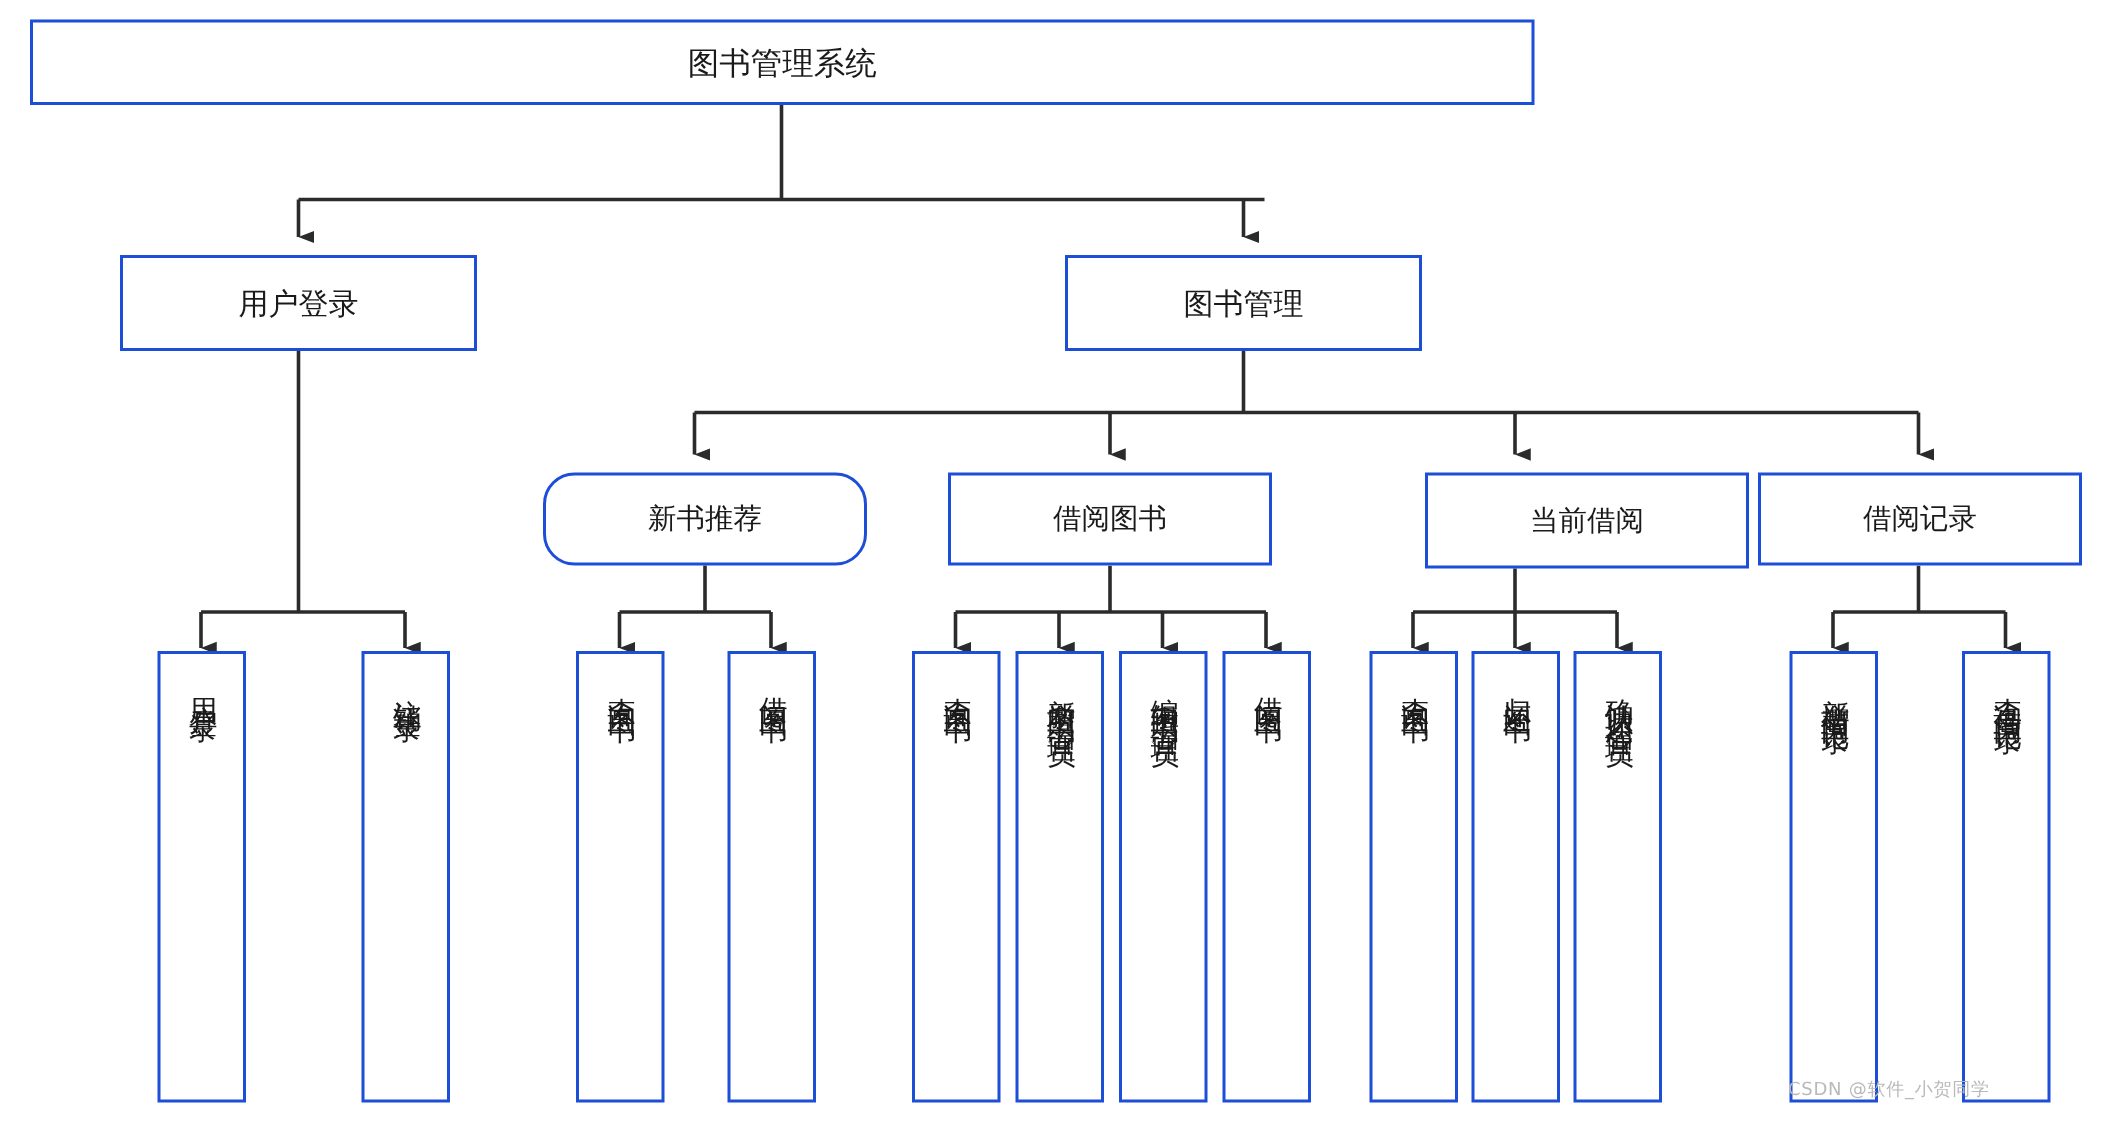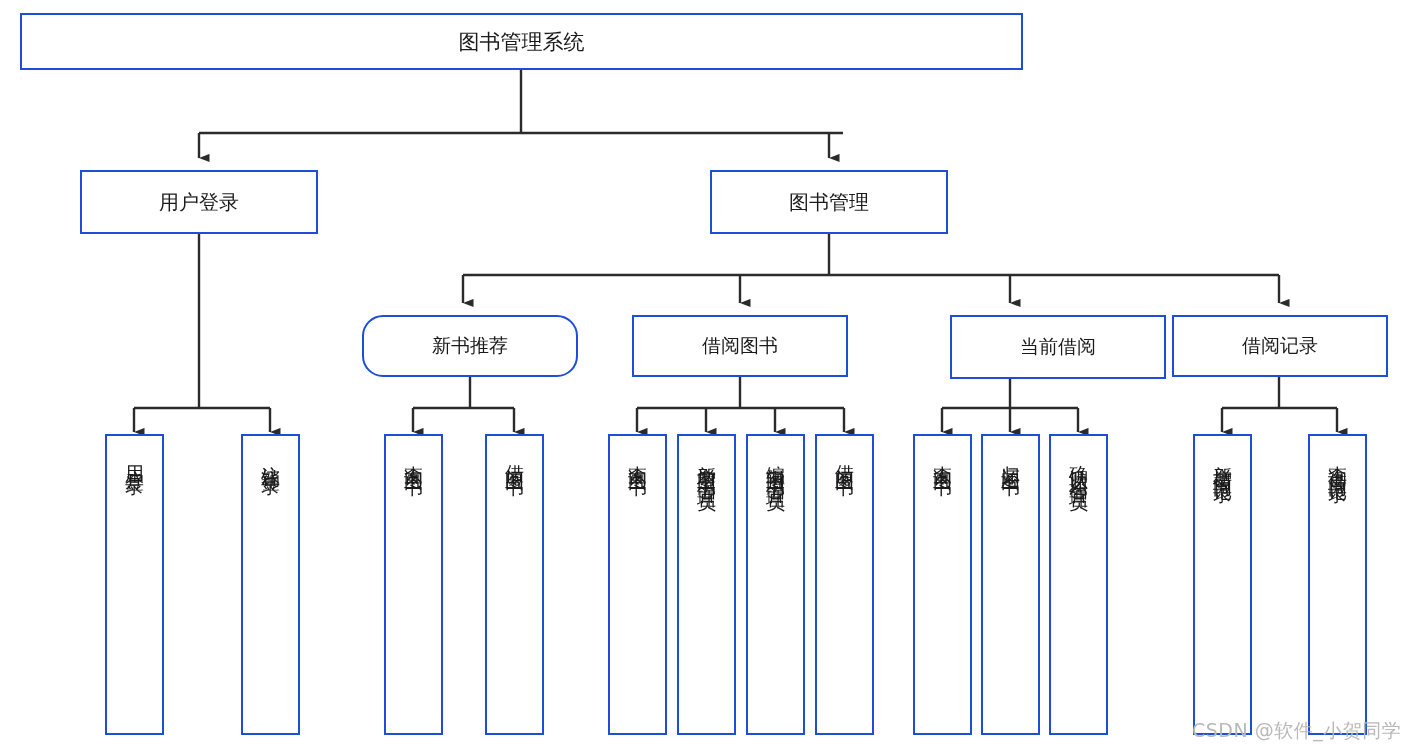--- a/index.html
+++ b/index.html
@@ -55,21 +55,21 @@
   }
   .vtext {
     writing-mode: vertical-rl;
     text-orientation: upright;
     letter-spacing: 4px;
     line-height: 1.05;
     white-space: nowrap;
   }
   .watermark {
     position: absolute;
-    font-size: 19px;
+    font-size: 12px;
     color: #b9b9b9;
     white-space: nowrap;
     z-index: 5;
     letter-spacing: 0.5px;
   }
 </style>
 </head>
 <body>
 
 <div id="diagram">

